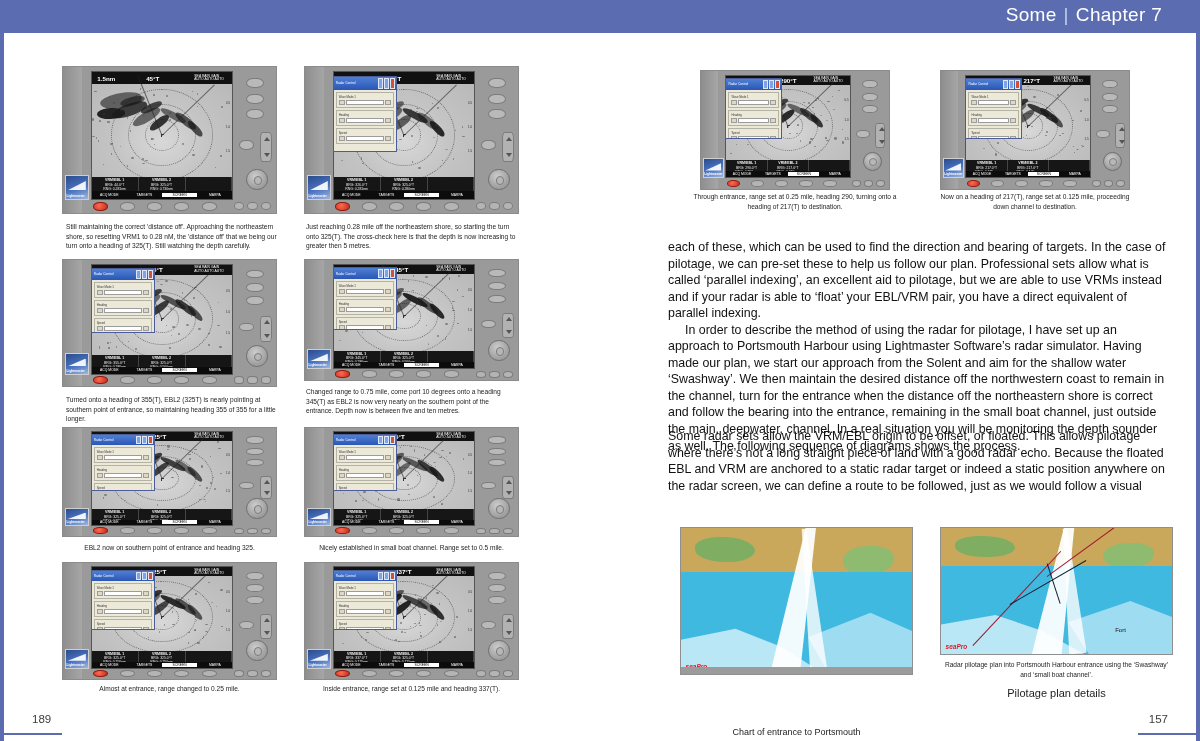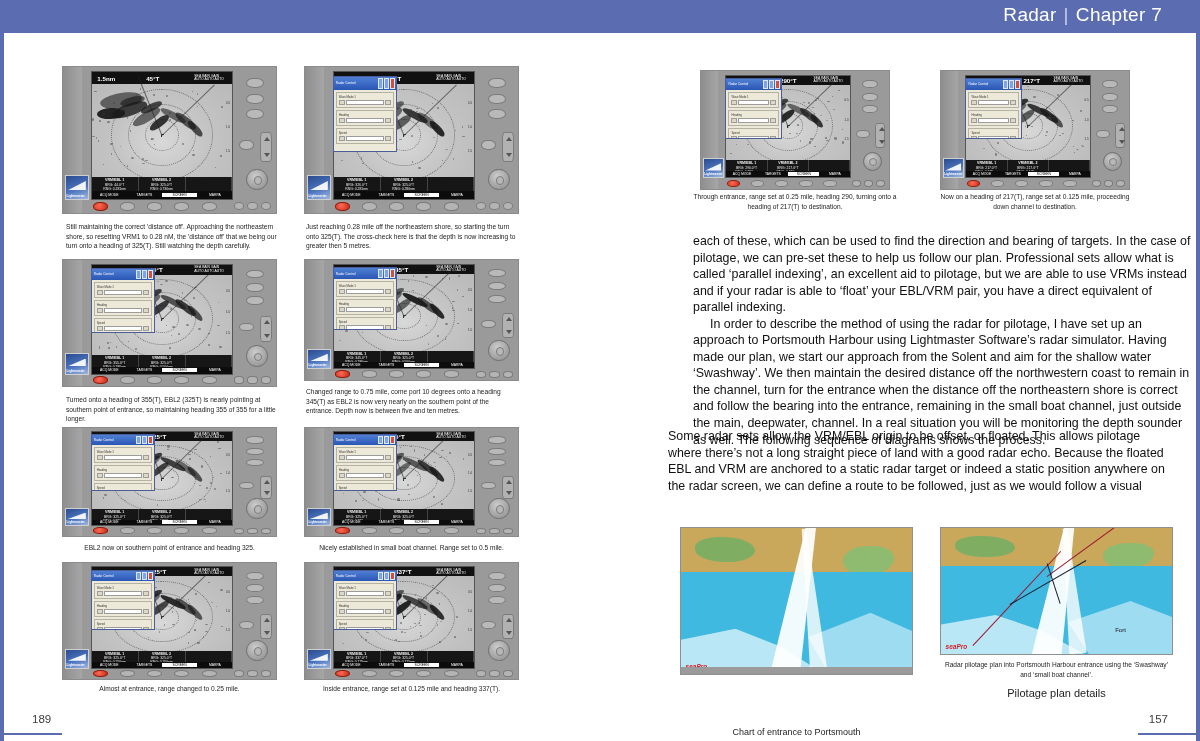--- a/index.html
+++ b/index.html
@@ -411,21 +411,21 @@
   .foot-rule.l { left: 0; width: 62px; }
   .foot-rule.r { right: 0; width: 62px; }
 </style>
 </head>
 <body>
 
 <div class="page">
 
   <div class="header-band"></div>
   <div class="header-title">
-    <span>Radar</span><span class="sep">|</span><span>Chapter 7</span>
+    <span>Some</span><span class="sep">|</span><span>Chapter 7</span>
   </div>
   <div class="header-rule"></div>
   <div class="spine-left"></div>
   <div class="spine-right"></div>
 
   <div class="radar-unit" style="left:62px; top:66px; width:215px; height:148px;">
       <div class="bezel-left"></div>
       <div class="screen">
         <div class="topbar">
           <span class="rng">1.5nm</span>
@@ -1724,21 +1724,21 @@
         <span class="pb"></span>
       </div>
       <div class="botrow2">
         <span class="pb"></span>
         <span class="pb"></span>
         <span class="pb"></span>
       </div>
     </div>
   <div class="cap center" style="left:932px; top:192px; width:206px;">Now on a heading of 217(T), range set at 0.125 mile, proceeding down channel to destination.</div>
 
-  <div class="body-col" style="top:233px;margin-left:25px;">
+  <div class="body-col" style="top:239px;">
     <p>each of these, which can be used to find the direction and bearing of targets. In the case of pilotage, we can pre-set these to help us follow our plan. Professional sets allow what is called ‘parallel indexing’, an excellent aid to pilotage, but we are able to use VRMs instead and if your radar is able to ‘float’ your EBL/VRM pair, you have a direct equivalent of parallel indexing.</p>
     <p class="indent">In order to describe the method of using the radar for pilotage, I have set up an approach to Portsmouth Harbour using Lightmaster Software’s radar simulator. Having made our plan, we start our approach from the Solent and aim for the shallow water ‘Swashway’. We then maintain the desired distance off the northwestern coast to remain in the channel, turn for the entrance when the distance off the northeastern shore is correct and follow the bearing into the entrance, remaining in the small boat channel, just outside the main, deepwater, channel. In a real situation you will be monitoring the depth sounder as well. The following sequence of diagrams shows the process.</p>
   </div>
 
   <div class="body-col" style="top:428px;">
     <p>Some radar sets allow the VRM/EBL origin to be offset, or floated. This allows pilotage where there’s not a long straight piece of land with a good radar echo. Because the floated EBL and VRM are anchored to a static radar target or indeed a static position anywhere on the radar screen, we can define a route to be followed, just as we would follow a visual</p>
   </div>
 
   <div class="chartimg" style="left:680px; top:527px; width:233px; height:148px;">
     <div class="land-n"></div>

